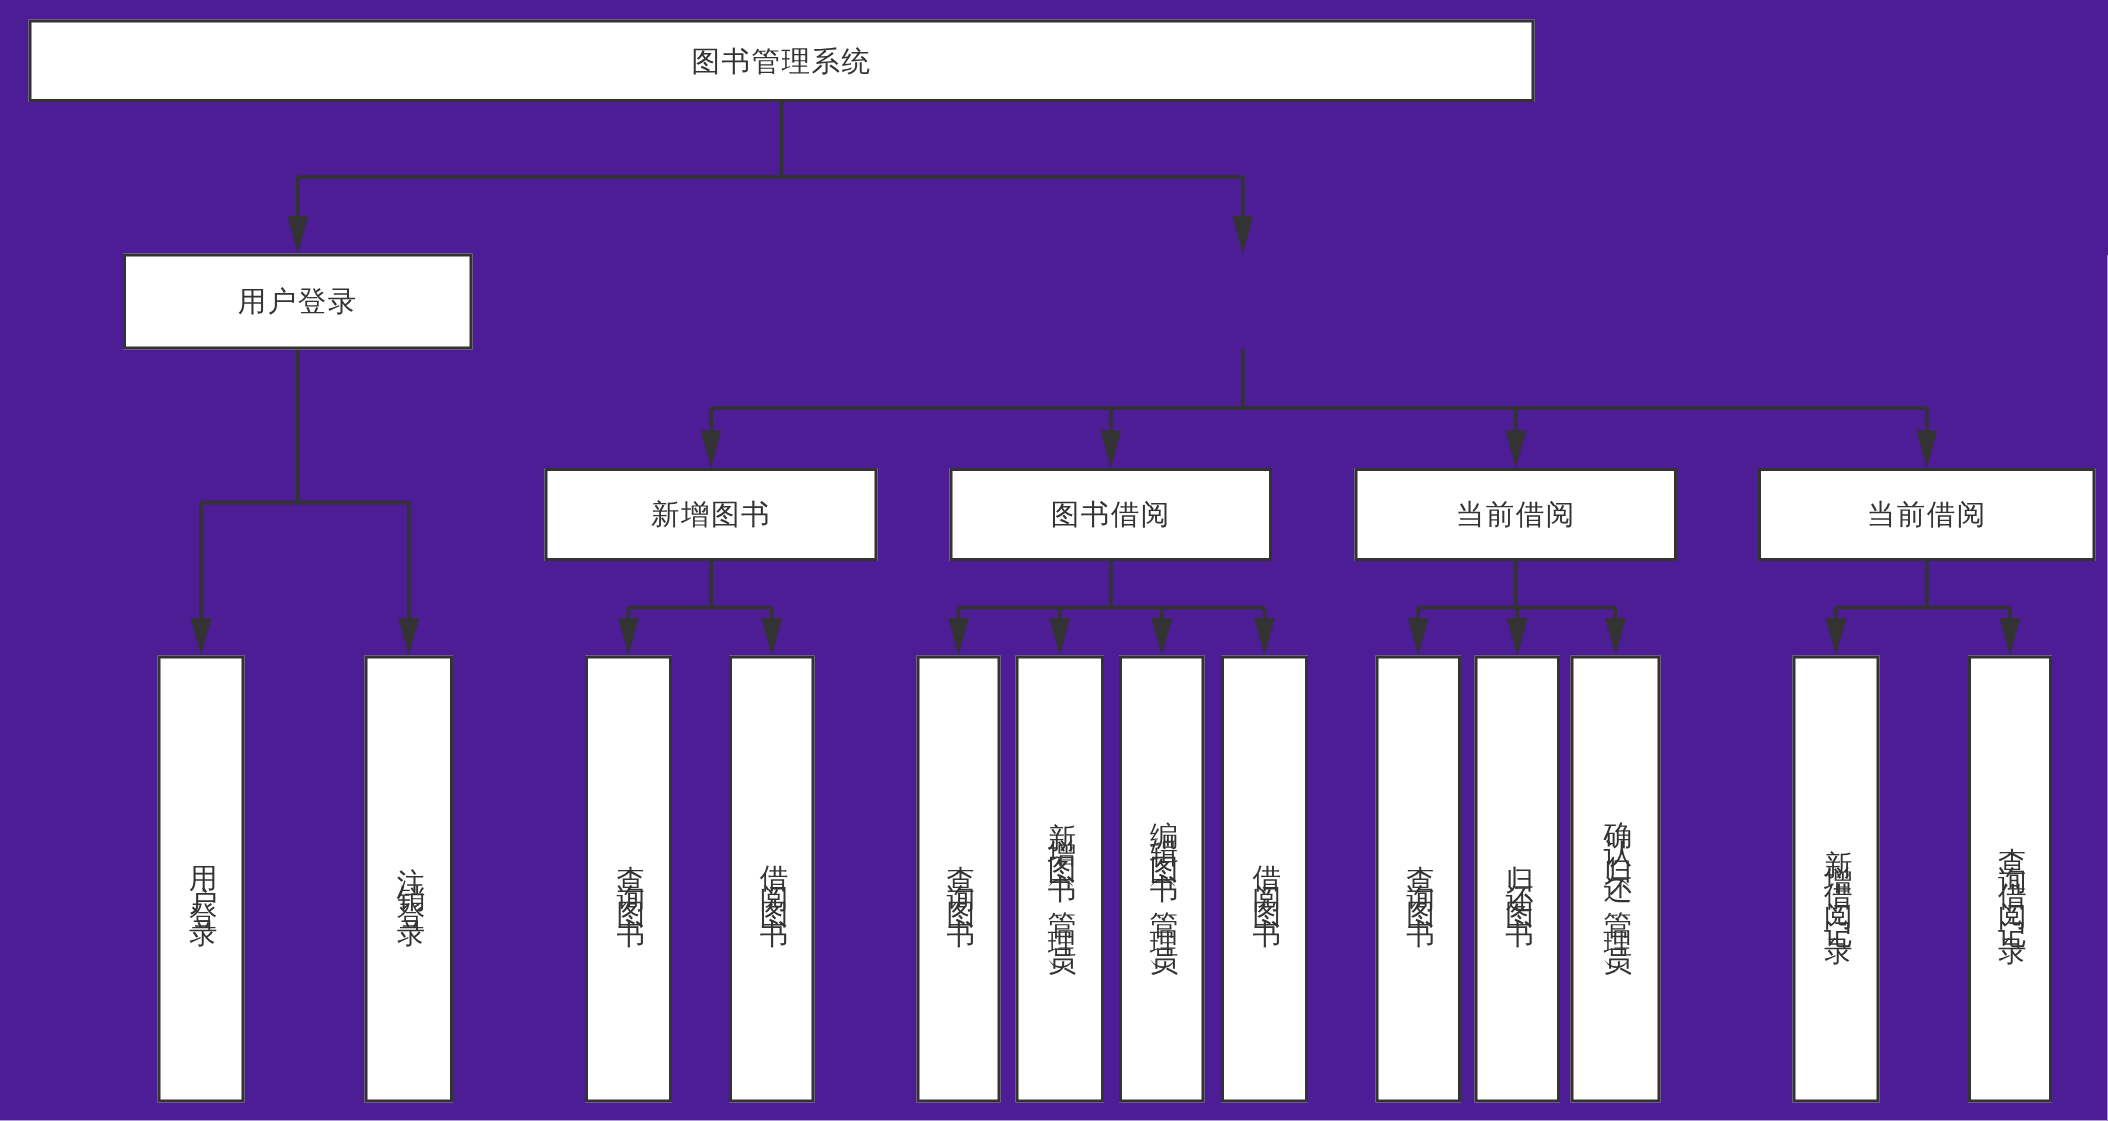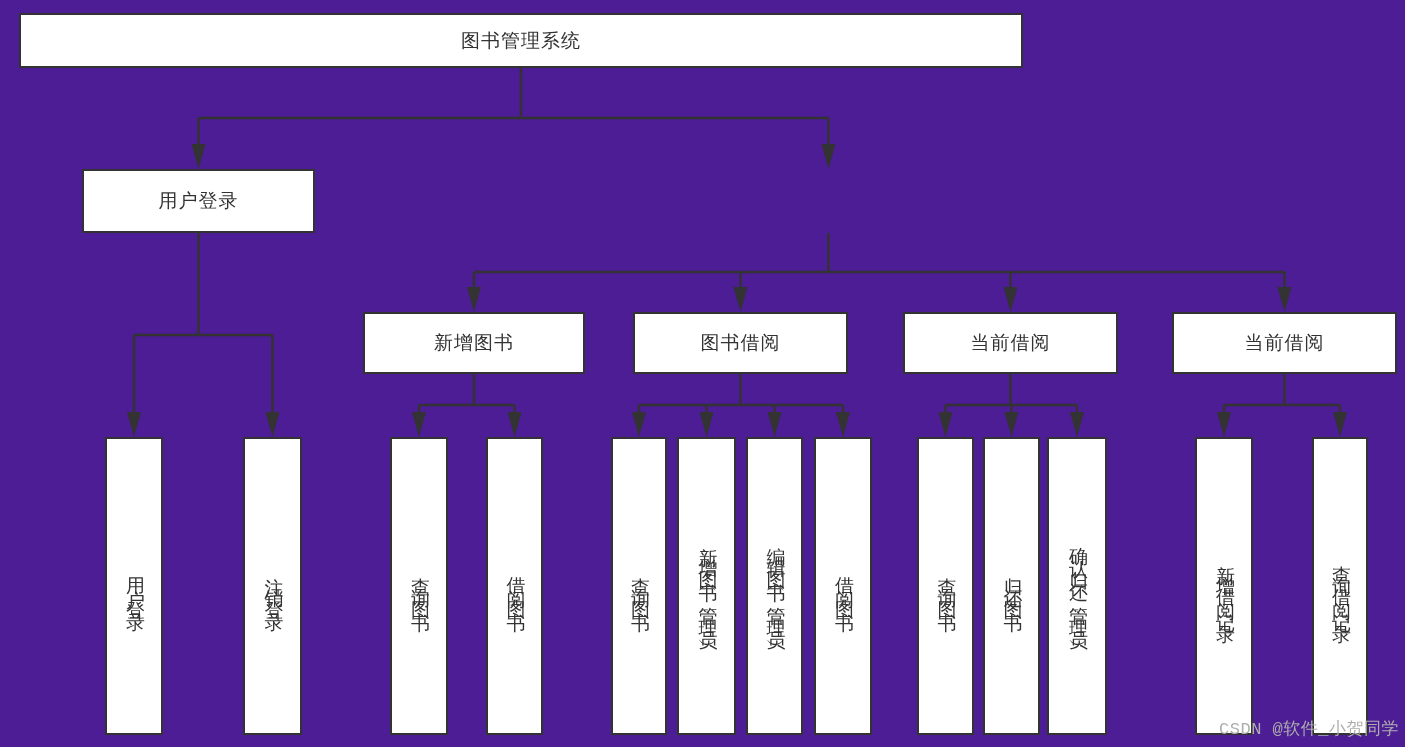--- a/index.html
+++ b/index.html
@@ -171,15 +171,14 @@
     <span>确认归还（管理员）</span>
   </div>
 
   <div class="vbox" style="left:1195px; width:58px;">
     <span>新增借阅记录</span>
   </div>
   <div class="vbox" style="left:1312px; width:56px;">
     <span>查询借阅记录</span>
   </div>
 
-  <div class="watermark">CSDN @软件_小贺同学</div>
 
 </div>
 
 </body></html>

